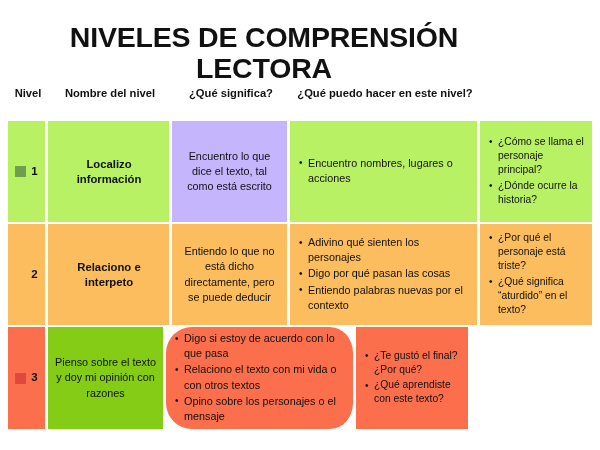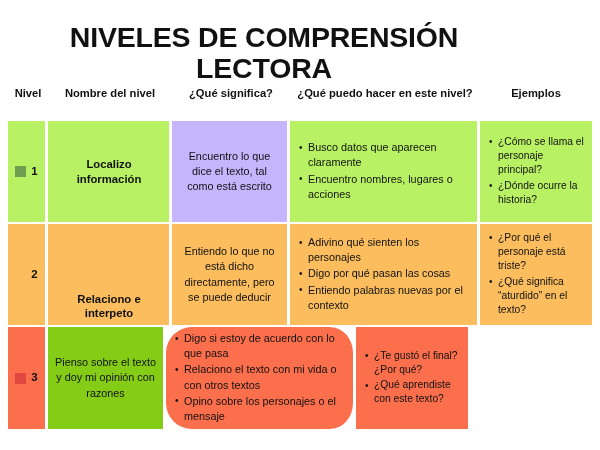--- a/index.html
+++ b/index.html
@@ -162,60 +162,58 @@
 
 <div class="slide">
 
   <div class="title">NIVELES DE COMPRENSIÓN LECTORA</div>
 
   <div class="header-row">
     <div class="hcell c-nivel">Nivel</div>
     <div class="hcell c-nombre">Nombre del nivel</div>
     <div class="hcell c-signif">¿Qué significa?</div>
     <div class="hcell c-hacer">¿Qué puedo hacer en este nivel?</div>
-    <div class="hcell c-ejem">Ejemplos</div>
   </div>
 
   <div class="table">
 
     <div class="row row-1">
       <div class="cell c-nivel" style="background: rgb(185, 241, 100);">
         <div class="level-inner">
           <span class="swatch" style="background: rgb(111, 158, 78);"></span>
           <span class="level-num">1</span>
         </div>
       </div>
       <div class="cell c-nombre" style="background: rgb(185, 241, 100);">
         <div class="name-text">Localizo información</div>
       </div>
       <div class="cell c-signif" style="background: #c4b5fd;">
         <div class="meaning-text">Encuentro lo que dice el texto, tal como está escrito</div>
       </div>
       <div class="cell c-hacer" style="background: rgb(185, 241, 100);">
         <ul class="bullets">
-            <li>Busco datos que aparecen claramente</li>
             <li>Encuentro nombres, lugares o acciones</li>
           </ul>
       </div>
       <div class="cell c-ejem" style="background: rgb(185, 241, 100);">
         <ul class="bullets">
             <li>¿Cómo se llama el personaje principal?</li>
             <li>¿Dónde ocurre la historia?</li>
           </ul>
       </div>
     </div>
 
     <div class="row row-2">
       <div class="cell c-nivel" style="background: rgb(251, 189, 93);">
         <div class="level-inner">
           <span class="swatch" style="background: rgb(251, 189, 93);"></span>
           <span class="level-num">2</span>
         </div>
       </div>
-      <div class="cell c-nombre" style="background: rgb(251, 189, 93); justify-content: flex-end;">
+      <div class="cell c-nombre" style="background: rgb(251, 189, 93);">
         <div class="name-text">Relaciono e interpeto</div>
       </div>
       <div class="cell c-signif" style="background: rgb(251, 189, 93);">
         <div class="meaning-text">Entiendo lo que no está dicho directamente, pero se puede deducir</div>
       </div>
       <div class="cell c-hacer" style="background: rgb(251, 189, 93);">
         <ul class="bullets">
             <li>Adivino qué sienten los personajes</li>
             <li>Digo por qué pasan las cosas</li>
             <li>Entiendo palabras nuevas por el contexto</li>

